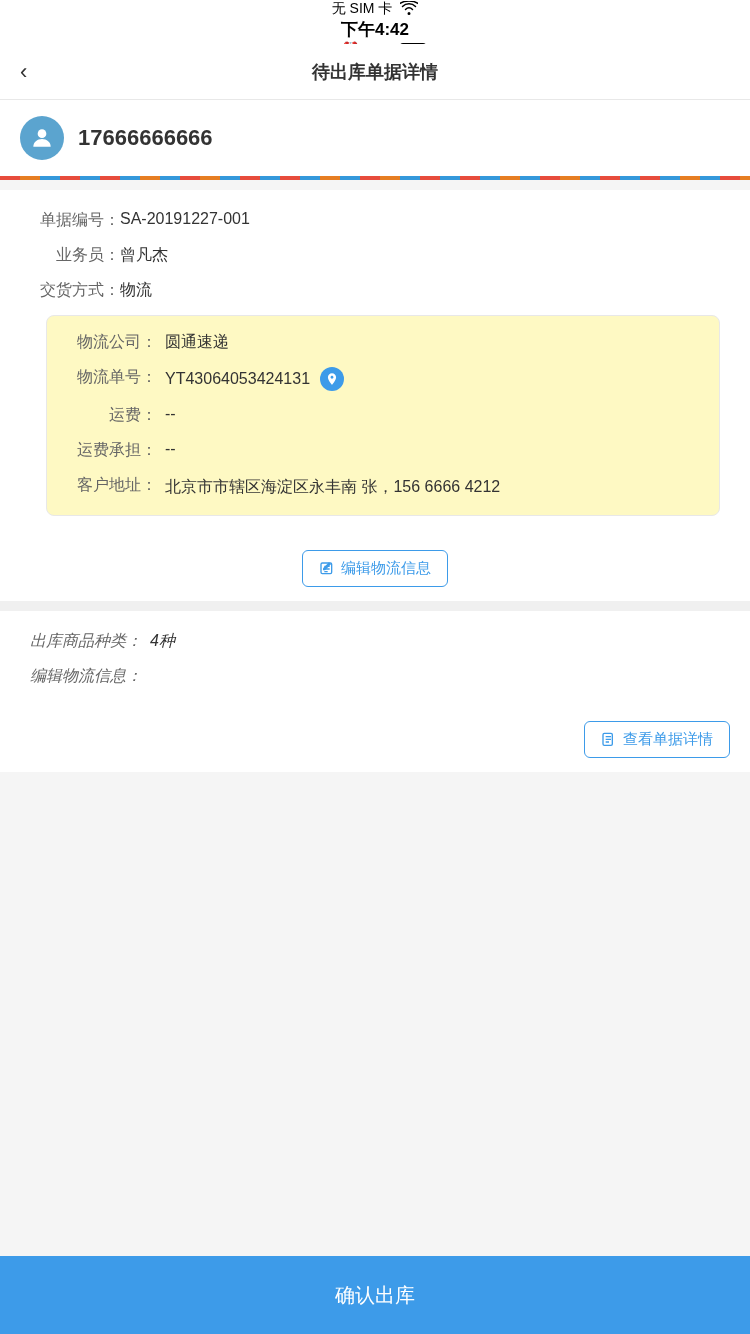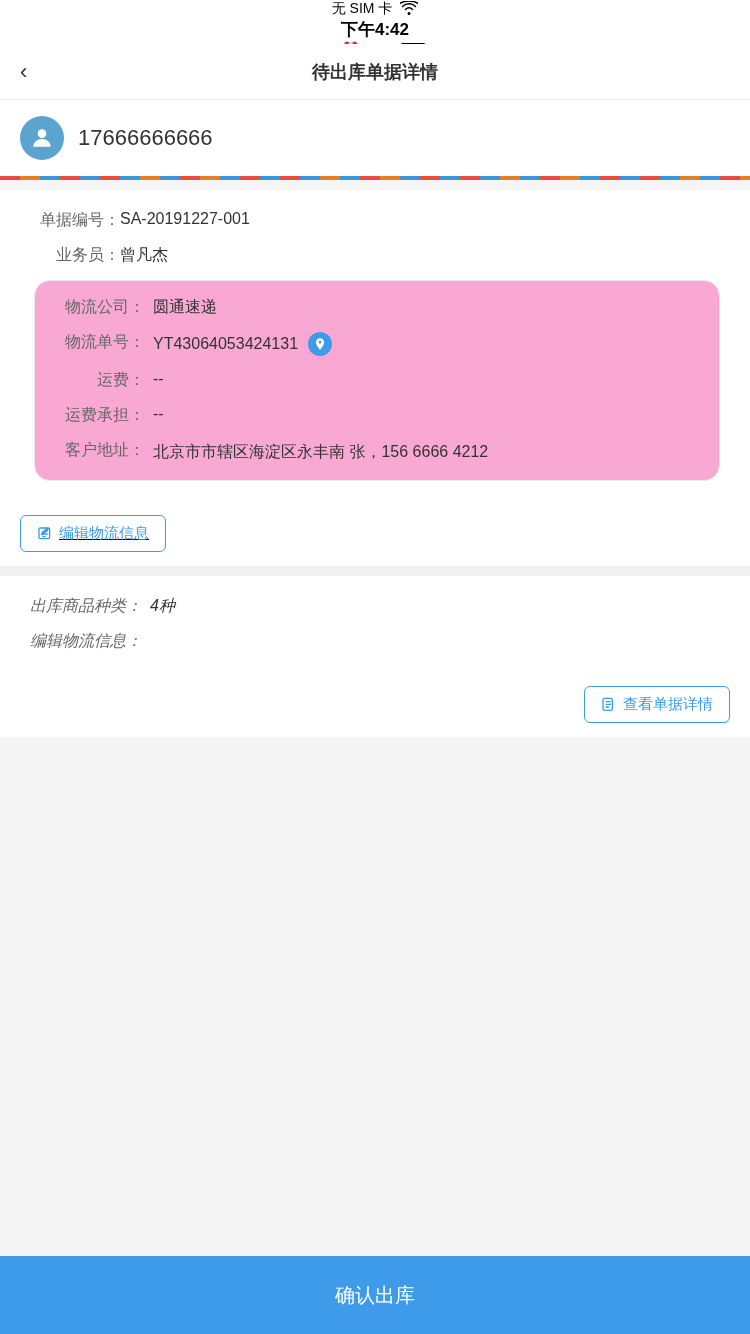--- a/index.html
+++ b/index.html
@@ -106,21 +106,21 @@
       border-radius: 50%;
       background: #5ba4cf;
       display: flex;
       align-items: center;
       justify-content: center;
       color: white;
       font-size: 22px;
     }
     .customer-phone {
       font-size: 22px;
-      font-weight: 400;
+      font-weight: 700;
       color: #333;
     }
 
     
     .color-divider {
       height: 4px;
       background: repeating-linear-gradient(
         90deg,
         #e74c3c 0px, #e74c3c 20px,
         #e67e22 20px, #e67e22 40px,
@@ -153,24 +153,24 @@
       text-align: right;
       flex-shrink: 0;
     }
     .info-value {
       color: #333;
       flex: 1;
     }
 
     
     .logistics-card {
-      background: #f9a8d4;
+      background: #fef9c3;
       border: 1px solid #e8e8e8;
-      border-radius: 16px;
-      margin: 10px 0 0 4px;
+      border-radius: 8px;
+      margin: 10px 0 0 16px;
       padding: 16px 20px;
     }
     .logistics-row {
       display: flex;
       align-items: flex-start;
       margin-bottom: 14px;
       font-size: 16px;
     }
     .logistics-row:last-child { margin-bottom: 0; }
     .logistics-label {
@@ -205,22 +205,21 @@
       font-size: 13px;
       flex-shrink: 0;
       cursor: pointer;
     }
 
     
     .edit-btn-container {
       background: #fff;
       padding: 14px 20px;
       display: flex;
-      justify-content: flex-start;
-      text-decoration: underline;
+      justify-content: center;
     }
     .edit-btn {
       border: 1px solid #3d9be9;
       border-radius: 6px;
       padding: 8px 16px;
       color: #3d9be9;
       font-size: 15px;
       background: #fff;
       cursor: pointer;
       display: flex;
@@ -354,20 +353,24 @@
   <div class="color-divider"></div>
 
   <div class="info-section">
     <div class="info-row">
       <span class="info-label">单据编号：</span>
       <span class="info-value">SA-20191227-001</span>
     </div>
     <div class="info-row">
       <span class="info-label">业务员：</span>
       <span class="info-value">曾凡杰</span>
+    </div>
+    <div class="info-row">
+      <span class="info-label">交货方式：</span>
+      <span class="info-value">物流</span>
     </div>
 
     <div class="logistics-card">
       <div class="logistics-row">
         <span class="logistics-label">物流公司：</span>
         <span class="logistics-value">圆通速递</span>
       </div>
       <div class="logistics-row">
         <span class="logistics-label">物流单号：</span>
         <span class="logistics-value">

